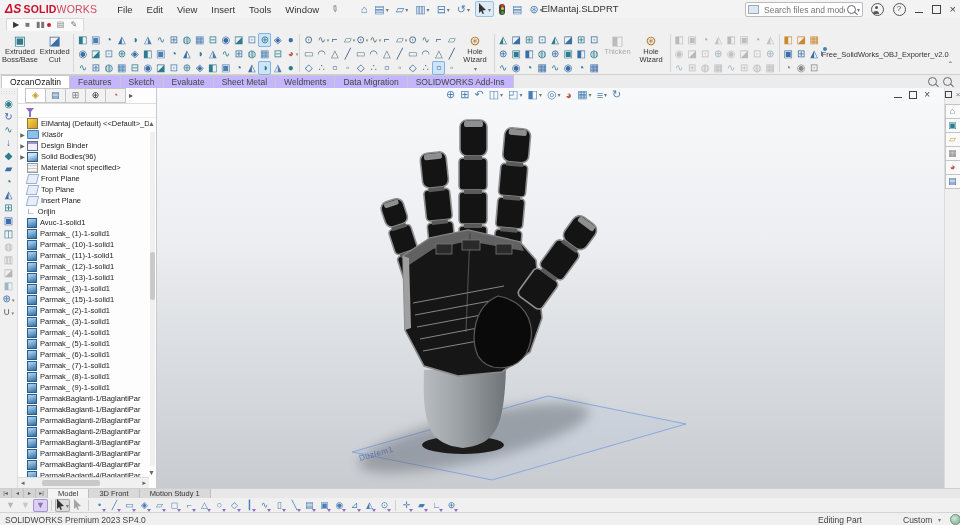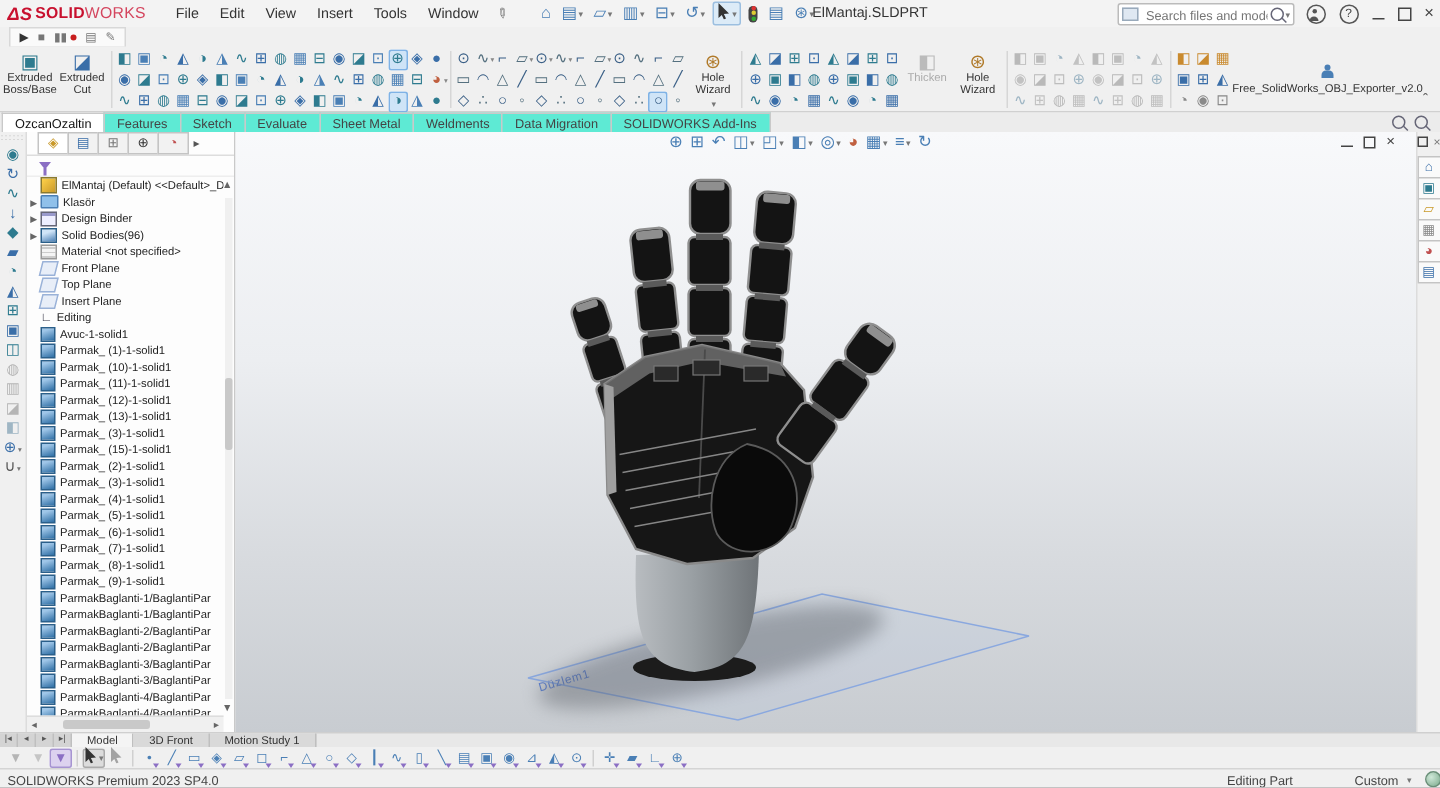--- a/index.html
+++ b/index.html
@@ -43,28 +43,28 @@
   .rsep{width:1px;background:#d6d6d6;margin:2px 2px}
   .bigbtn{width:37px;display:flex;flex-direction:column;align-items:center;justify-content:flex-start;padding-top:2px;border-radius:2px}
   .bigbtn .icon{font-size:13px;line-height:14px;color:#2e7b8f}
   .bigbtn .lab{font-size:7.5px;line-height:8px;color:#333;text-align:center;white-space:nowrap}
   .bigbtn.dis .icon,.bigbtn.dis .lab{color:#aaa}
   .bigbtn .dd{margin-top:1px}
   .rgrid{display:grid;grid-template-rows:repeat(3,14px);grid-auto-flow:column;align-self:flex-start;margin-top:1px}
   .rcell{width:13px;height:14px;font-size:10px;line-height:14px;text-align:center;position:relative;border-radius:2px}
   .rcell.hl{background:#cfe4f7;box-shadow:inset 0 0 0 1px #7fb2e5}
   .rcell .cdd{position:absolute;right:-1px;bottom:0;font-size:5px;color:#888}
-  .exporter{width:128px;display:flex;flex-direction:column;align-items:center;justify-content:center;padding-top:3px}
+  .exporter{width:128px;display:flex;align-items:center;justify-content:flex-end;padding-top:3px}
   .person{width:8px;height:5px;border-radius:3px 3px 0 0;background:#4a7fb5;position:relative;margin-bottom:2px}
   .person::before{content:"";position:absolute;width:4px;height:4px;border-radius:50%;background:#4a7fb5;left:2px;top:-4px}
   .exporter .lab{font-size:7.5px;color:#333;white-space:nowrap}
   .ribcollapse{margin-left:auto;align-self:flex-end;color:#666;font-size:10px;padding:0 6px 2px 0}
   
   .cmdtabs{left:0;top:75px;width:960px;height:13px;background:#ececec;border-bottom:1px solid #c9c9c9;display:flex;align-items:flex-end}
-  .ctab{font-size:8.5px;padding:1px 8px 1px 8px;border:1px solid #c9c9c9;border-bottom:0;background:#5eead4;color:#444;margin-left:-1px}
+  .ctab{font-size:8.5px;padding:1px 8px 1px 8px;border:1px solid #c9c9c9;border-bottom:0;background:#c4b5fd;color:#444;margin-left:-1px}
   .ctab.active{background:#ffffff;color:#111}
   .ctabs-right{position:absolute;right:8px;top:2px;display:flex;gap:6px;align-items:center}
   
   .main{left:0;top:88px;width:960px;height:400px;display:flex}
   .leftstrip{width:18px;height:400px;background:#f0f0f0;border-right:1px solid #dcdcdc;display:flex;flex-direction:column;align-items:center;padding-top:2px;box-sizing:border-box}
   .lhandle{color:#bbb;font-size:6px;letter-spacing:1px;line-height:5px;margin-bottom:2px}
   .lic{font-size:10px;line-height:13px;height:13px}
   .lic .dd{font-size:5px}
   
   .treepanel{width:139px;height:400px;background:#fdfdfd;border-right:1px solid #c9c9c9;position:relative;box-sizing:border-box}
@@ -500,21 +500,21 @@
             <span class="tlabel">Top Plane</span>
           </div>
           <div class="trow">
             <span class="caret"></span>
             <span class="tic ti-plane"></span>
             <span class="tlabel">Insert Plane</span>
           </div>
           <div class="trow">
             <span class="caret"></span>
             <span class="tic ti-origin">∟</span>
-            <span class="tlabel">Editing</span>
+            <span class="tlabel">Orijin</span>
           </div>
           <div class="trow">
             <span class="caret"></span>
             <span class="tic ti-solid"></span>
             <span class="tlabel">Avuc-1-solid1</span>
           </div>
           <div class="trow">
             <span class="caret"></span>
             <span class="tic ti-solid"></span>
             <span class="tlabel">Parmak_ (1)-1-solid1</span>

